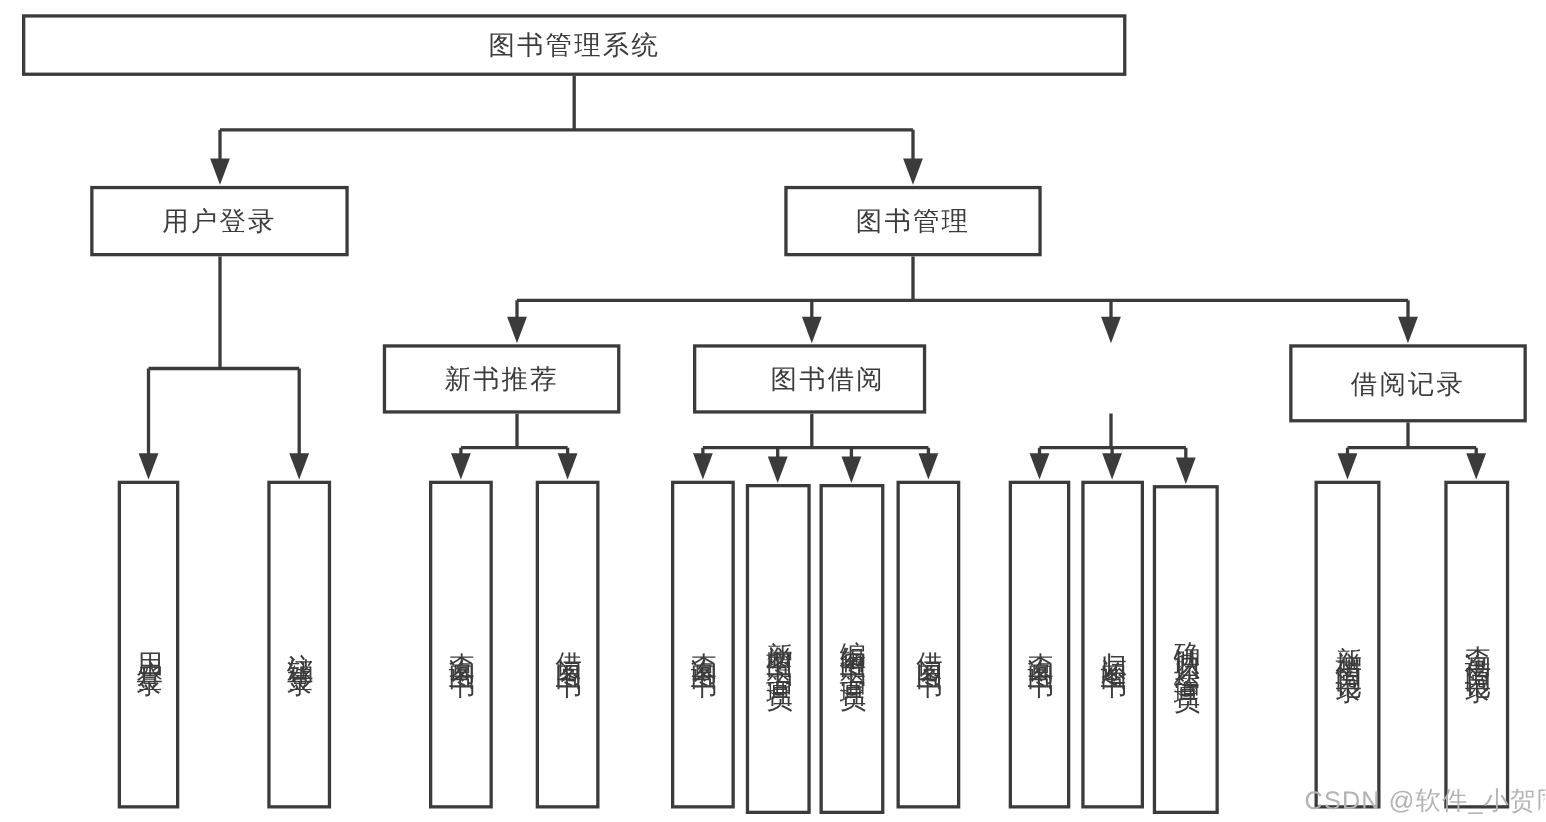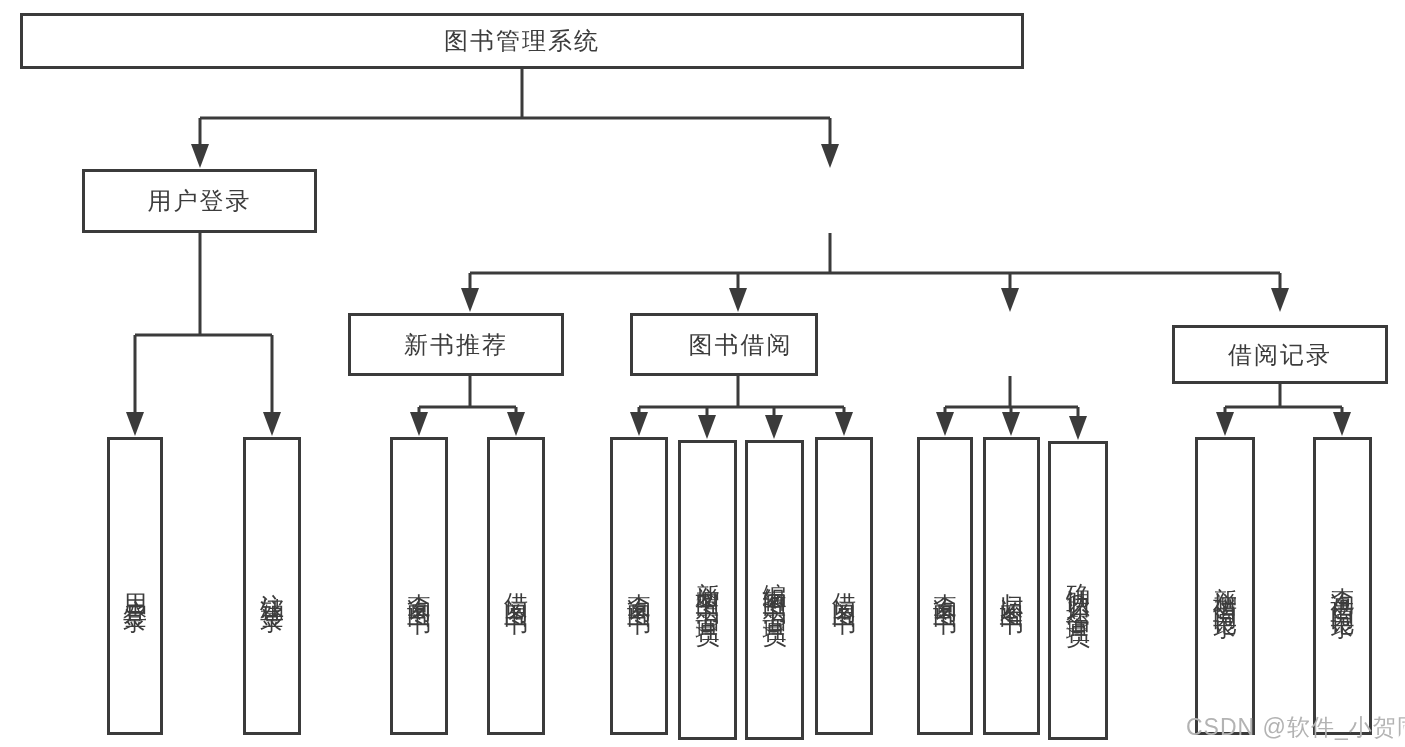--- a/index.html
+++ b/index.html
@@ -102,28 +102,31 @@
     </g>
   </svg>
 
   <div class="node h-label" style="left:20px; top:13px; width:1004px; height:56px;">
     <span>图书管理系统</span>
   </div>
 
   <div class="node h-label" style="left:82px; top:169px; width:235px; height:64px;">
     <span>用户登录</span>
   </div>
+  <div class="node h-label" style="left:713px; top:169px; width:234px; height:64px;">
+    <span>图书管理</span>
+  </div>
 
   <div class="node h-label" style="left:348px; top:313px; width:216px; height:63px;">
     <span>新书推荐</span>
   </div>
-  <div class="node h-label" style="left:630px; top:313px; width:188px; height:63px;padding-left:33px;">
+  <div class="node h-label" style="left:630px; top:313px; width:212px; height:63px;padding-left:33px;">
     <span>图书借阅</span>
   </div>
-  <div class="node h-label" style="left:1172px; top:325px; width:216px; height:59px;">
+  <div class="node h-label" style="left:1172px; top:313px; width:216px; height:71px;">
     <span>借阅记录</span>
   </div>
 
   <div class="node v-label" style="left:107px; top:437px; width:56px; height:298px;">
     <span>用户登录</span>
   </div>
   <div class="node v-label" style="left:243px; top:437px; width:58px; height:298px;">
     <span>注销登录</span>
   </div>
 

